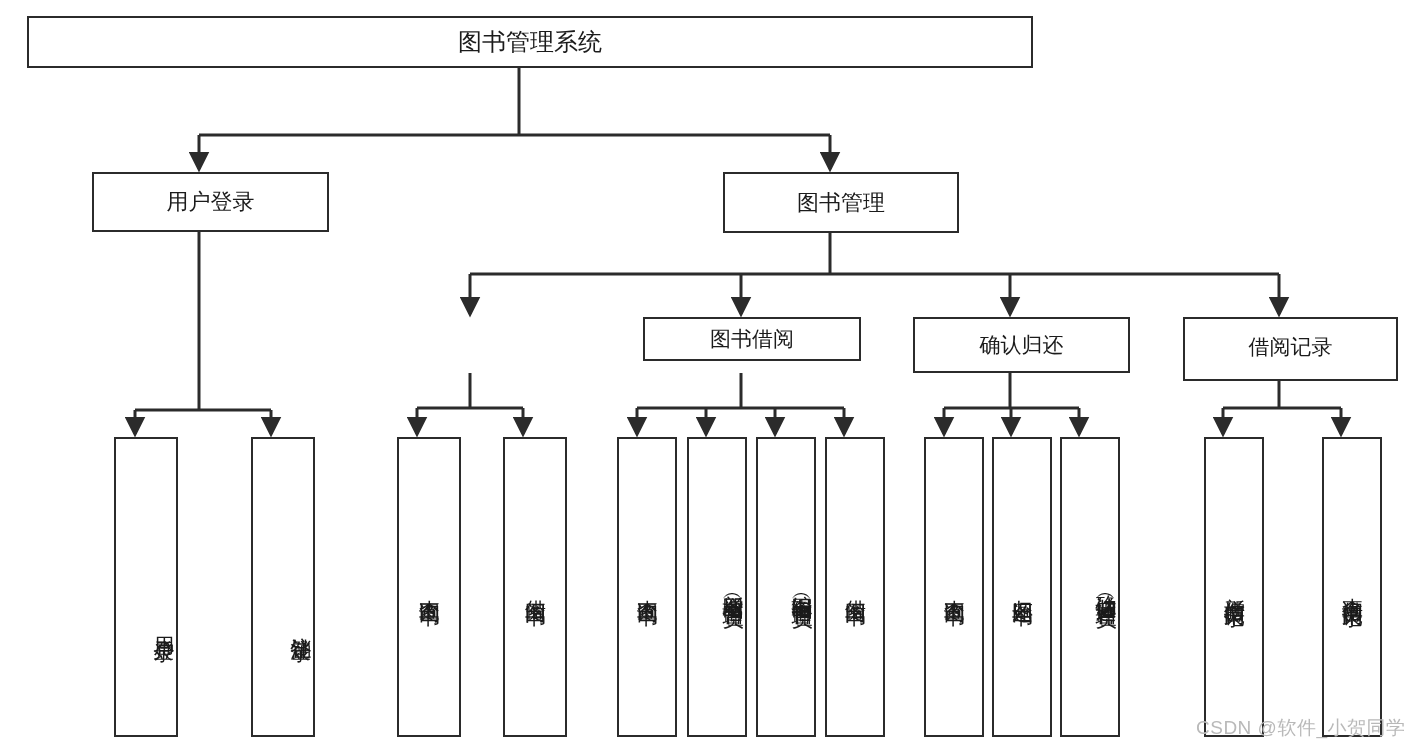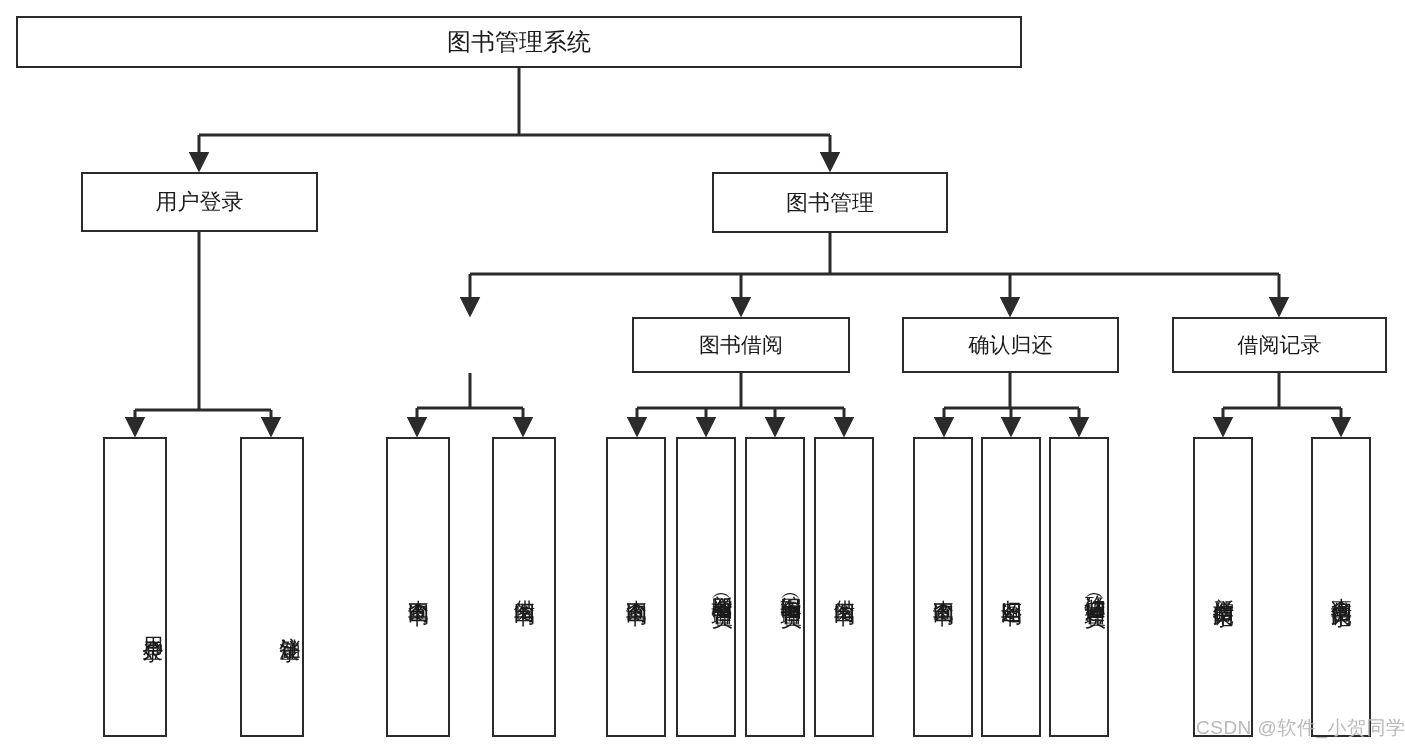--- a/index.html
+++ b/index.html
@@ -30,20 +30,21 @@
     position: absolute;
     box-sizing: border-box;
     border: 2px solid #2b2b2b;
     background: #ffffff;
     display: flex;
     align-items: center;
     justify-content: center;
     color: #1b1b1b;
     line-height: 1.18;
     text-align: center;
+    margin-left: 11px;
   }
   .node.root {
     font-size: 24px;
   }
   .node.lvl2 {
     font-size: 22px;
   }
   .node.lvl3 {
     font-size: 21px;
   }
@@ -132,27 +133,27 @@
     <span>图书管理系统</span>
   </div>
 
   <div class="node lvl2" style="left:81px; top:172px; width:237px; height:60px;">
     <span>用户登录</span>
   </div>
   <div class="node lvl2" style="left:712px; top:172px; width:236px; height:61px;">
     <span>图书管理</span>
   </div>
 
-  <div class="node lvl3" style="left:632px; top:317px; width:218px; height:56px;">
+  <div class="node lvl3" style="left:632px; top:317px; width:218px; height:44px;">
     <span>图书借阅</span>
   </div>
   <div class="node lvl3" style="left:902px; top:317px; width:217px; height:56px;">
     <span>确认归还</span>
   </div>
-  <div class="node lvl3" style="left:1172px; top:317px; width:215px; height:56px;">
+  <div class="node lvl3" style="left:1172px; top:317px; width:215px; height:64px;font-family:Liberation Mono, monospace;">
     <span>借阅记录</span>
   </div>
 
   <div class="node leaf align-start" style="left:103px; top:437px; width:64px; height:300px; padding-top:80px;">
     <span class="vtext">用户登录</span>
   </div>
   <div class="node leaf align-start" style="left:240px; top:437px; width:64px; height:300px; padding-top:80px;">
     <span class="vtext">注销登录</span>
   </div>
 

